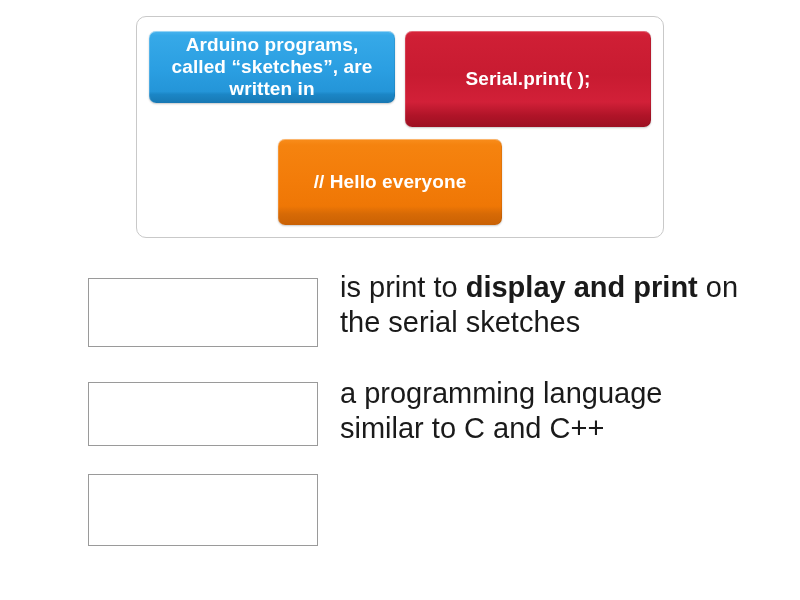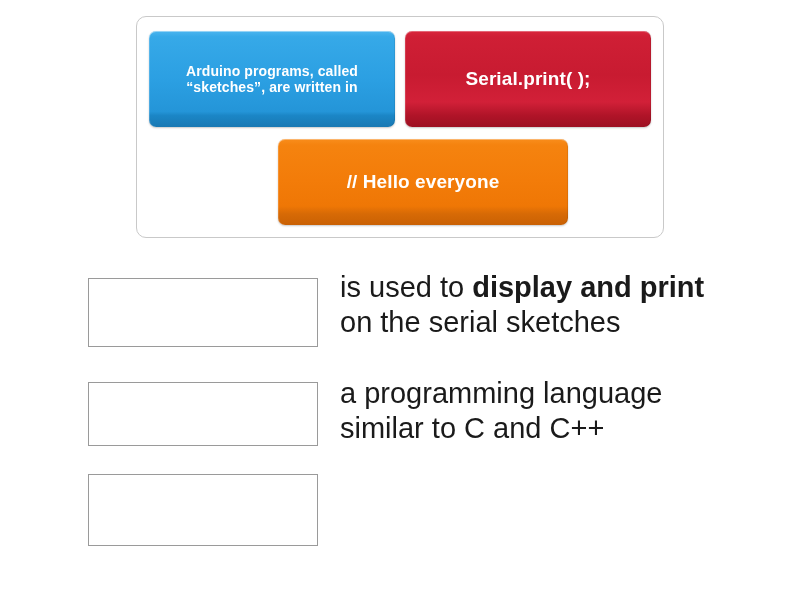--- a/index.html
+++ b/index.html
@@ -44,22 +44,22 @@
     letter-spacing: 0.1px;
     cursor: grab;
     user-select: none;
   }
 
   
   .tile-blue {
     left: 12px;
     top: 14px;
     width: 246px;
-    height: 96px;
-    font-size: 14px;
+    height: 72px;
+    font-size: 19px;
     padding: 0 10px;
     background:
       linear-gradient(180deg,
         #4bb5ef 0%,
         #36a9e8 6%,
         #2b9fe2 52%,
         #2495d8 84%,
         #1b86c6 88%,
         #1878b3 100%);
     box-shadow:
@@ -89,21 +89,21 @@
       inset 0 1px 0 rgba(255,255,255,0.30),
       inset 1px 0 0 rgba(255,255,255,0.14),
       inset -1px 0 0 rgba(0,0,0,0.10),
       0 1px 2px rgba(0,0,0,0.22);
   }
 
   
   .tile-orange {
     left: 141px;
     top: 122px;
-    width: 290px;
+    width: 224px;
     height: 86px;
     font-size: 19px;
     padding: 0 4px;
     background:
       linear-gradient(180deg,
         #f98d1c 0%,
         #f5830f 7%,
         #f37c09 48%,
         #ef7705 78%,
         #d76a06 87%,
@@ -170,21 +170,21 @@
 
     <div class="tile tile-red">Serial.print( );</div>
 
     <div class="tile tile-orange">// Hello everyone</div>
   </div>
 
   <div class="rows">
 
     <div class="row row-1">
       <div class="dropzone"></div>
-      <div class="definition"><span>is used to </span><b>display and print</b><span> on the serial sketches</span></div>
+      <div class="definition"><span>is print to </span><b>display and print</b><span> on the serial sketches</span></div>
     </div>
 
     <div class="row row-2">
       <div class="dropzone"></div>
       <div class="definition"><span>a programming language similar to C and C++</span></div>
     </div>
 
     <div class="row row-3">
       <div class="dropzone"></div>
     </div>

